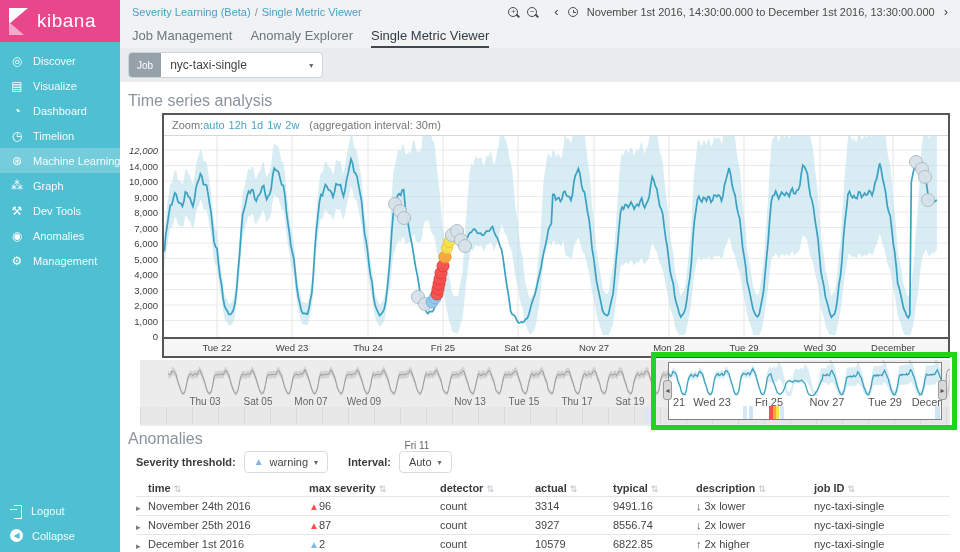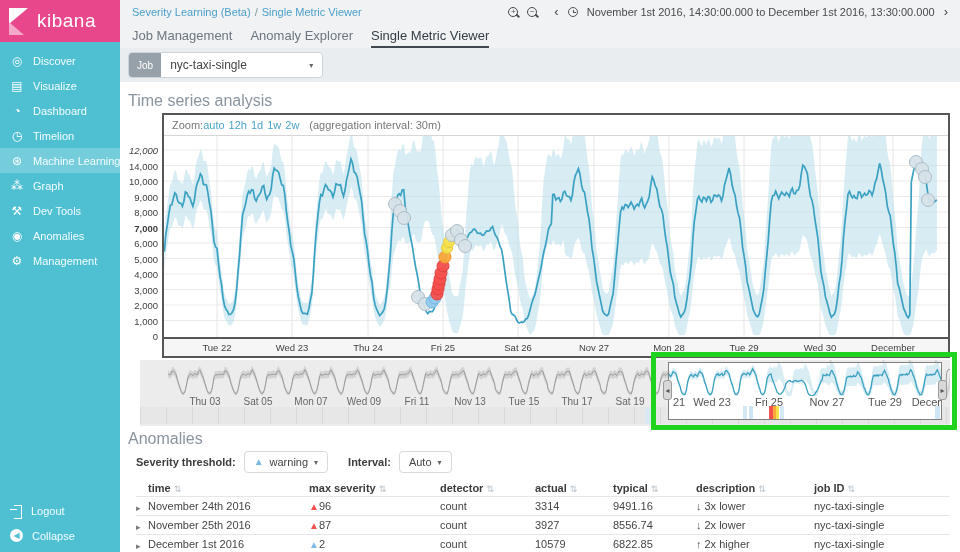--- a/index.html
+++ b/index.html
@@ -188,21 +188,21 @@
 
 <div class="sec-title" style="left:128px;top:92px">Time series analysis</div>
 
 <div class="chart-row">
   <div class="ygutter" id="ygutter">
       <span style="top: 32px; font-style: italic;">12,000</span>
       <span style="top: 47.5px;">14,000</span>
       <span style="top: 63px;">10,000</span>
       <span style="top: 78.5px;">9,000</span>
       <span style="top: 94px;">8,000</span>
-      <span style="top: 109.5px; font-weight: bold;">7,000</span>
+      <span style="top: 109.5px;">7,000</span>
       <span style="top: 125px;">6,000</span>
       <span style="top: 140.5px;">5,000</span>
       <span style="top: 156px;">4,000</span>
       <span style="top: 171.5px;">3,000</span>
       <span style="top: 187px;">2,000</span>
       <span style="top: 202.5px;">1,000</span>
       <span style="top: 218px;">0</span>
     </div>
   <div class="chart-box">
     <div class="chart-head">
@@ -283,21 +283,21 @@
 <div class="nav-wrap">
   <svg id="nav-svg" width="810" height="36" style="position:absolute;top:0;left:0">
       <path d="M28.2 10.2L29.5 11.2L30.8 10.8L32.1 7.1L33.4 7.0L34.8 8.9L36.1 10.8L37.4 16.8L38.7 21.5L40.0 25.4L41.3 29.7L42.6 31.7L44.0 31.6L45.3 28.4L46.6 21.1L47.9 14.3L49.2 11.6L50.5 10.1L51.9 11.2L53.2 12.1L54.5 9.8L55.8 10.3L57.1 11.5L58.4 7.7L59.7 5.9L61.1 8.8L62.4 11.8L63.7 16.5L65.0 20.8L66.3 25.8L67.6 29.9L68.9 31.6L70.3 31.3L71.6 28.7L72.9 21.8L74.2 13.3L75.5 11.3L76.8 11.2L78.2 11.0L79.5 11.1L80.8 10.4L82.1 10.9L83.4 10.9L84.7 7.2L86.0 6.5L87.4 9.3L88.7 11.1L90.0 16.2L91.3 21.8L92.6 25.7L93.9 29.5L95.2 31.8L96.6 31.6L97.9 28.4L99.2 21.4L100.5 14.1L101.8 11.5L103.1 10.5L104.5 10.8L105.8 11.9L107.1 10.4L108.4 9.9L109.7 11.3L111.0 8.2L112.3 5.7L113.7 8.7L115.0 12.1L116.3 16.3L117.6 20.9L118.9 25.8L120.2 29.8L121.5 31.7L122.9 31.3L124.2 28.5L125.5 22.2L126.8 13.4L128.1 10.8L129.4 11.6L130.8 11.0L132.1 10.8L133.4 10.6L134.7 10.8L136.0 10.9L137.3 7.5L138.6 6.1L140.0 9.3L141.3 11.5L142.6 15.6L143.9 21.8L145.2 26.2L146.5 29.3L147.8 31.8L149.2 31.7L150.5 28.3L151.8 21.5L153.1 14.1L154.4 11.3L155.7 10.9L157.1 10.7L158.4 11.5L159.7 11.0L161.0 9.8L162.3 10.9L163.6 8.6L164.9 5.6L166.3 8.4L167.6 12.3L168.9 16.1L170.2 20.9L171.5 26.0L172.8 29.6L174.1 31.8L175.5 31.4L176.8 28.3L178.1 22.4L179.4 13.8L180.7 10.3L182.0 11.7L183.4 11.3L184.7 10.5L186.0 10.8L187.3 10.8L188.6 10.8L189.9 7.9L191.2 5.8L192.6 9.1L193.9 12.1L195.2 15.3L196.5 21.5L197.8 26.8L199.1 29.2L200.4 31.7L201.8 31.9L203.1 28.2L204.4 21.5L205.7 14.2L207.0 11.0L208.3 11.2L209.7 10.8L211.0 11.0L212.3 11.4L213.6 10.0L214.9 10.3L216.2 8.9L217.5 5.8L218.9 8.0L220.2 12.5L221.5 16.2L222.8 20.8L224.1 26.3L225.4 29.5L226.7 31.8L228.1 31.6L229.4 28.1L230.7 22.4L232.0 14.4L233.3 9.9L234.6 11.5L236.0 11.8L237.3 10.3L238.6 10.7L239.9 10.9L241.2 10.5L242.5 8.1L243.8 5.8L245.2 8.8L246.5 12.6L247.8 15.3L249.1 21.0L250.4 27.3L251.7 29.3L253.0 31.5L254.4 32.0L255.7 28.2L257.0 21.3L258.3 14.4L259.6 10.7L260.9 11.3L262.3 11.1L263.6 10.5L264.9 11.5L266.2 10.4L267.5 9.8L268.8 9.0L270.1 6.3L271.5 7.6L272.8 12.6L274.1 16.3L275.4 20.6L276.7 26.5L278.0 29.5L279.3 31.7L280.7 31.8L282.0 28.0L283.3 22.0L284.6 14.9L285.9 9.7L287.2 11.2L288.6 12.2L289.9 10.2L291.2 10.6L292.5 11.2L293.8 10.3L295.1 8.2L296.4 5.9L297.8 8.3L299.1 12.9L300.4 15.5L301.7 20.4L303.0 27.5L304.3 29.4L305.6 31.3L307.0 32.1L308.3 28.3L309.6 21.1L310.9 14.6L312.2 10.6L313.5 11.2L314.9 11.5L316.2 10.2L317.5 11.4L318.8 11.0L320.1 9.4L321.4 8.8L322.7 6.8L324.1 7.4L325.4 12.4L326.7 16.6L328.0 20.4L329.3 26.6L330.6 29.5L331.9 31.6L333.3 31.9L334.6 28.0L335.9 21.5L337.2 15.4L338.5 9.9L339.8 10.6L341.2 12.5L342.5 10.3L343.8 10.2L345.1 11.4L346.4 10.2L347.7 8.2L349.0 6.2L350.4 7.9L351.7 12.9L353.0 16.0L354.3 19.9L355.6 27.5L356.9 29.6L358.2 31.1L359.6 32.0L360.9 28.4L362.2 20.8L363.5 14.7L364.8 10.7L366.1 11.0L367.5 11.8L368.8 10.1L370.1 11.0L371.4 11.6L372.7 9.3L374.0 8.3L375.3 7.3L376.7 7.4L378.0 12.1L379.3 16.9L380.6 20.3L381.9 26.6L383.2 29.6L384.5 31.5L385.9 32.0L387.2 28.1L388.5 20.9L389.8 15.6L391.1 10.2L392.4 10.1L393.8 12.7L395.1 10.6L396.4 9.9L397.7 11.5L399.0 10.3L400.3 8.0L401.6 6.5L403.0 7.7L404.3 12.7L405.6 16.5L406.9 19.6L408.2 27.2L409.5 29.8L410.8 31.1L412.2 31.9L413.5 28.6L414.8 20.7L416.1 14.7L417.4 10.8L418.7 10.7L420.1 12.0L421.4 10.2L422.7 10.5L424.0 11.9L425.3 9.5L426.6 7.7L427.9 7.6L429.3 7.6L430.6 11.6L431.9 17.1L433.2 20.3L434.5 26.4L435.8 29.7L437.1 31.4L438.5 32.0L439.8 28.3L441.1 20.5L442.4 15.5L443.7 10.8L445.0 9.7L446.4 12.5L447.7 11.1L449.0 9.6L450.3 11.4L451.6 10.5L452.9 7.8L454.2 6.7L455.6 7.7L456.9 12.4L458.2 17.0L459.5 19.6L460.8 26.7L462.1 30.0L463.4 31.1L464.8 31.7L466.1 28.7L467.4 20.7L468.7 14.4L470.0 11.1L471.3 10.5L472.7 12.1L474.0 10.4L475.3 10.0L476.6 12.1L477.9 9.9L479.2 7.2L480.5 7.6L481.9 8.0L483.2 11.2L484.5 17.2L485.8 20.6L487.1 26.1L488.4 29.8L489.7 31.3L491.1 31.9L492.4 28.4L493.7 20.3L495.0 15.2L496.3 11.4L497.6 9.5L499.0 12.1L500.3 11.6L501.6 9.5L502.9 11.2L504.2 10.8L505.5 7.6L506.8 6.8L508.2 7.9L509.5 12.0L510.8 17.3L512.1 19.8L513.4 26.1L514.7 30.1L516.0 31.2L517.4 31.5L518.7 28.8L520.0 20.9L521.3 14.1L522.6 11.2L523.9 10.4L525.3 12.0L526.6 10.8L527.9 9.7L529.2 11.9L530.5 10.5L531.8 6.8L533.1 7.4L534.5 8.6L535.8 11.0L537.1 17.0L538.4 20.9L539.7 26.0L541.0 29.8L542.3 31.4L543.7 31.8L545.0 28.6L546.3 20.3L547.6 14.7L548.9 11.8L550.2 9.6L551.6 11.5L552.9 11.9L554.2 9.7L555.5 10.8L556.8 11.0L558.1 7.6L559.4 6.7L560.8 8.1L562.1 11.6L563.4 17.3L564.7 19.7L566.0 25.4L567.3 30.1L568.6 31.4L570.0 31.4L571.3 28.7L572.6 20.8L573.9 13.0L575.2 10.3L576.5 9.5L577.9 10.8L579.2 10.1L580.5 8.6L581.8 10.6L583.1 10.0L584.4 5.5L585.7 5.7L587.1 8.0L588.4 10.0L589.7 15.9L591.0 20.4L592.3 25.5L593.6 29.7L594.9 31.5L596.3 31.7L597.6 28.5L598.9 19.8L600.2 12.7L601.5 10.2L602.8 8.2L604.2 9.2L605.5 10.2L606.8 8.2L608.1 8.6L609.4 9.2L610.7 5.6L612.0 4.3L613.4 6.3L614.7 9.8L616.0 15.8L617.3 20.2L618.6 25.1L619.9 30.0L621.2 31.7L622.6 31.3L623.9 28.5L625.2 19.0L626.5 9.7L627.8 6.6L629.1 6.1L630.5 7.0L631.8 6.8L633.1 5.0L634.4 6.6L635.7 6.8L637.0 1.7L638.3 1.0L639.7 4.5L641.0 6.7L642.3 12.4L643.6 19.4L644.9 24.3L646.2 28.2L647.5 30.4L648.9 30.4L650.2 27.1L651.5 18.8L652.8 11.0L654.1 9.1L655.4 7.5L656.8 7.5L658.1 9.0L659.4 7.5L660.7 7.1L662.0 8.0L663.3 4.7L664.6 2.9L666.0 5.3L667.3 8.5L668.6 14.3L669.9 18.6L671.2 23.3L672.5 28.4L673.8 30.7L675.2 30.1L676.5 26.8L677.8 19.7L679.1 10.3L680.4 7.0L681.7 7.1L683.1 7.5L684.4 7.4L685.7 3.7L687.0 4.6L688.3 5.4L689.6 0.5L690.9 -1.3L692.3 3.0L693.6 5.7L694.9 10.5L696.2 18.3L697.5 23.7L698.8 27.3L700.1 29.7L701.5 29.7L702.8 26.2L704.1 18.2L705.4 9.4L706.7 7.3L708.0 6.7L709.4 5.8L710.7 7.1L712.0 6.7L713.3 5.5L714.6 6.2L715.9 3.5L717.2 1.1L718.6 3.8L719.9 7.3L721.2 12.6L722.5 17.5L723.8 22.5L725.1 27.3L726.4 30.2L727.8 29.5L729.1 25.7L730.4 18.6L731.7 8.8L733.0 4.6L734.3 5.3L735.7 5.6L737.0 5.3L738.3 4.3L739.6 4.5L740.9 5.5L742.2 1.4L743.5 -1.5L744.9 3.0L746.2 6.6L747.5 10.4L748.8 16.9L750.1 23.7L751.4 27.2L752.7 29.7L754.1 29.8L755.4 25.9L756.7 17.5L758.0 7.5L759.3 4.4L760.6 4.9L762.0 3.7L763.3 4.1L764.6 4.7L765.9 3.3L767.2 3.3L768.5 1.0L769.8 -1.8L771.2 1.0L772.5 5.3L773.8 10.6L775.1 17.2L776.4 22.9L777.7 27.1L779.0 30.2L780.4 29.8L781.7 25.4L783.0 18.2L784.3 8.7L785.6 3.5L786.9 4.6L788.3 5.1L789.6 4.3L790.9 3.9L792.2 3.7L793.5 4.4L794.8 1.1L796.1 -2.5L797.5 1.7L798.8 6.6L800.1 9.9L801.4 16.0L802.7 24.0L804.0 27.1L805.3 29.7L806.7 29.9L808.0 25.7L809.3 17.2L810.6 7.2L811.9 3.1L813.2 4.4L814.6 3.4L815.9 2.7L815.9 22.9L814.6 23.3L813.2 23.8L811.9 23.1L810.6 25.3L809.3 30.6L808.0 35.1L806.7 36.9L805.3 36.9L804.0 35.8L802.7 34.2L801.4 30.0L800.1 26.7L798.8 25.0L797.5 22.4L796.1 20.2L794.8 22.1L793.5 23.8L792.2 23.5L790.9 23.6L789.6 23.8L788.3 24.2L786.9 23.9L785.6 23.4L784.3 26.1L783.0 31.1L781.7 34.9L780.4 36.9L779.0 36.9L777.7 35.8L776.4 33.6L775.1 30.6L773.8 27.1L772.5 24.3L771.2 22.0L769.8 20.6L768.5 22.1L767.2 23.3L765.9 23.3L764.6 24.0L763.3 23.7L762.0 23.5L760.6 24.1L759.3 23.8L758.0 25.5L756.7 30.7L755.4 35.2L754.1 36.9L752.7 36.9L751.4 35.8L750.1 34.0L748.8 30.4L747.5 27.0L746.2 25.0L744.9 23.1L743.5 20.7L742.2 22.2L740.9 24.4L739.6 23.9L738.3 23.8L737.0 24.3L735.7 24.5L734.3 24.3L733.0 23.9L731.7 26.2L730.4 31.3L729.1 35.1L727.8 36.9L726.4 36.9L725.1 35.9L723.8 33.4L722.5 30.8L721.2 28.2L719.9 25.4L718.6 23.5L717.2 22.1L715.9 23.4L714.6 24.8L713.3 24.4L712.0 25.0L710.7 25.3L709.4 24.6L708.0 25.1L706.7 25.4L705.4 26.5L704.1 31.1L702.8 35.3L701.5 36.9L700.1 36.9L698.8 35.9L697.5 34.0L696.2 31.2L694.9 27.1L693.6 24.5L692.3 23.1L690.9 20.8L689.6 21.8L688.3 24.4L687.0 23.9L685.7 23.5L684.4 22.0L683.1 22.1L681.7 21.8L680.4 21.7L679.1 23.8L677.8 29.7L676.5 34.2L675.2 36.3L673.8 36.7L672.5 35.2L671.2 32.0L669.9 29.0L668.6 26.3L667.3 22.7L666.0 20.7L664.6 19.1L663.3 20.3L662.0 22.3L660.7 21.8L659.4 22.1L658.1 23.0L656.8 22.0L655.4 22.1L654.1 23.0L652.8 24.2L651.5 29.2L650.2 34.4L648.9 36.5L647.5 36.5L646.2 35.1L644.9 32.6L643.6 29.5L642.3 25.1L641.0 21.6L639.7 20.2L638.3 18.0L637.0 18.4L635.7 21.6L634.4 21.5L633.1 20.5L631.8 21.6L630.5 21.8L629.1 21.2L627.8 21.5L626.5 23.4L625.2 29.3L623.9 32.7L622.6 34.9L621.2 35.3L619.9 33.9L618.6 30.0L617.3 26.0L616.0 22.4L614.7 17.5L613.4 14.7L612.0 13.0L610.7 14.1L609.4 17.0L608.1 16.5L606.8 16.2L605.5 17.8L604.2 17.0L602.8 16.2L601.5 17.8L600.2 19.8L598.9 25.6L597.6 32.7L596.3 35.3L594.9 35.1L593.6 33.7L592.3 30.3L591.0 26.1L589.7 22.4L588.4 17.7L587.1 16.0L585.7 14.1L584.4 14.0L583.1 17.6L581.8 18.1L580.5 16.5L579.2 17.7L577.9 18.3L576.5 17.3L575.2 17.9L573.9 20.1L572.6 26.5L571.3 32.8L570.0 35.0L568.6 35.1L567.3 34.0L566.0 30.2L564.7 25.6L563.4 23.6L562.1 19.0L560.8 16.1L559.4 15.0L558.1 15.7L556.8 18.4L555.5 18.3L554.2 17.4L552.9 19.2L551.6 18.9L550.2 17.3L548.9 19.1L547.6 21.4L546.3 26.1L545.0 32.8L543.7 35.4L542.3 35.0L541.0 33.7L539.7 30.6L538.4 26.5L537.1 23.3L535.8 18.4L534.5 16.5L533.1 15.5L531.8 15.0L530.5 18.0L529.2 19.2L527.9 17.4L526.6 18.3L525.3 19.2L523.9 18.0L522.6 18.6L521.3 21.0L520.0 26.5L518.7 32.9L517.4 35.2L516.0 34.9L514.7 34.0L513.4 30.8L512.1 25.6L510.8 23.6L509.5 19.3L508.2 15.9L506.8 15.0L505.5 15.7L504.2 18.3L502.9 18.6L501.6 17.3L500.3 18.9L499.0 19.4L497.6 17.2L496.3 18.8L495.0 21.9L493.7 26.0L492.4 32.7L491.1 35.5L489.7 35.0L488.4 33.7L487.1 30.8L485.8 26.3L484.5 23.5L483.2 18.6L481.9 16.0L480.5 15.7L479.2 15.3L477.9 17.6L476.6 19.3L475.3 17.7L474.0 18.0L472.7 19.3L471.3 18.0L470.0 18.5L468.7 21.3L467.4 26.3L466.1 32.9L464.8 35.3L463.4 34.8L462.1 33.9L460.8 31.2L459.5 25.4L458.2 23.3L456.9 19.6L455.6 15.8L454.2 15.0L452.9 15.8L451.6 18.0L450.3 18.8L449.0 17.3L447.7 18.5L446.4 19.7L445.0 17.4L443.7 18.3L442.4 22.1L441.1 26.2L439.8 32.5L438.5 35.5L437.1 35.0L435.8 33.7L434.5 31.0L433.2 26.1L431.9 23.5L430.6 19.0L429.3 15.7L427.9 15.7L426.6 15.8L425.3 17.2L424.0 19.2L422.7 18.1L421.4 17.8L420.1 19.3L418.7 18.2L417.4 18.3L416.1 21.4L414.8 26.3L413.5 32.7L412.2 35.5L410.8 34.8L409.5 33.8L408.2 31.7L406.9 25.4L405.6 23.0L404.3 19.9L403.0 15.8L401.6 14.8L400.3 16.0L399.0 17.9L397.7 18.9L396.4 17.6L395.1 18.1L393.8 19.8L392.4 17.7L391.1 17.8L389.8 22.2L388.5 26.5L387.2 32.4L385.9 35.6L384.5 35.1L383.2 33.6L381.9 31.1L380.6 26.0L379.3 23.3L378.0 19.3L376.7 15.5L375.3 15.4L374.0 16.3L372.7 17.1L371.4 18.9L370.1 18.4L368.8 17.7L367.5 19.1L366.1 18.4L364.8 18.2L363.5 21.5L362.2 26.4L360.9 32.6L359.6 35.6L358.2 34.8L356.9 33.6L355.6 31.9L354.3 25.7L353.0 22.5L351.7 20.0L350.4 16.0L349.0 14.6L347.7 16.2L346.4 17.8L345.1 18.8L343.8 17.8L342.5 17.9L341.2 19.7L339.8 18.2L338.5 17.5L337.2 22.0L335.9 27.0L334.6 32.3L333.3 35.5L331.9 35.2L330.6 33.5L329.3 31.2L328.0 26.1L326.7 23.0L325.4 19.6L324.1 15.5L322.7 15.0L321.4 16.6L320.1 17.1L318.8 18.5L317.5 18.7L316.2 17.8L314.9 18.8L313.5 18.6L312.2 18.1L310.9 21.4L309.6 26.6L308.3 32.5L307.0 35.6L305.6 35.0L304.3 33.4L303.0 31.9L301.7 26.1L300.4 22.2L299.1 20.0L297.8 16.3L296.4 14.3L295.1 16.2L293.8 17.9L292.5 18.6L291.2 18.1L289.9 17.8L288.6 19.4L287.2 18.6L285.9 17.4L284.6 21.7L283.3 27.4L282.0 32.3L280.7 35.4L279.3 35.3L278.0 33.5L276.7 31.1L275.4 26.2L274.1 22.8L272.8 19.8L271.5 15.7L270.1 14.6L268.8 16.8L267.5 17.4L266.2 18.0L264.9 18.9L263.6 18.1L262.3 18.5L260.9 18.7L259.6 18.2L258.3 21.3L257.0 26.9L255.7 32.4L254.4 35.5L253.0 35.1L251.7 33.3L250.4 31.7L249.1 26.6L247.8 22.0L246.5 19.7L245.2 16.6L243.8 14.2L242.5 16.1L241.2 18.1L239.9 18.4L238.6 18.3L237.3 17.9L236.0 19.1L234.6 18.9L233.3 17.6L232.0 21.2L230.7 27.7L229.4 32.3L228.1 35.2L226.7 35.4L225.4 33.5L224.1 30.9L222.8 26.4L221.5 22.7L220.2 19.7L218.9 16.0L217.5 14.3L216.2 16.8L214.9 17.9L213.6 17.7L212.3 18.8L211.0 18.5L209.7 18.3L208.3 18.6L207.0 18.4L205.7 21.1L204.4 27.0L203.1 32.5L201.8 35.4L200.4 35.3L199.1 33.3L197.8 31.3L196.5 27.0L195.2 22.0L193.9 19.3L192.6 16.9L191.2 14.2L189.9 15.9L188.6 18.3L187.3 18.3L186.0 18.3L184.7 18.1L183.4 18.7L182.0 19.0L180.7 17.9L179.4 20.7L178.1 27.8L176.8 32.5L175.5 35.1L174.1 35.4L172.8 33.6L171.5 30.7L170.2 26.5L168.9 22.6L167.6 19.6L166.3 16.3L164.9 14.1L163.6 16.5L162.3 18.4L161.0 17.5L159.7 18.4L158.4 18.9L157.1 18.2L155.7 18.4L154.4 18.7L153.1 21.0L151.8 27.0L150.5 32.5L149.2 35.3L147.8 35.4L146.5 33.4L145.2 30.8L143.9 27.2L142.6 22.2L141.3 18.9L140.0 17.1L138.6 14.5L137.3 15.6L136.0 18.4L134.7 18.3L133.4 18.1L132.1 18.3L130.8 18.5L129.4 18.9L128.1 18.3L126.8 20.4L125.5 27.6L124.2 32.7L122.9 35.0L121.5 35.3L120.2 33.7L118.9 30.5L117.6 26.5L116.3 22.8L115.0 19.3L113.7 16.6L112.3 14.1L111.0 16.1L109.7 18.7L108.4 17.6L107.1 18.0L105.8 19.2L104.5 18.3L103.1 18.1L101.8 18.9L100.5 21.0L99.2 26.9L97.9 32.6L96.6 35.2L95.2 35.4L93.9 33.5L92.6 30.4L91.3 27.3L90.0 22.7L88.7 18.5L87.4 17.0L86.0 14.8L84.7 15.4L83.4 18.4L82.1 18.4L80.8 18.0L79.5 18.5L78.2 18.4L76.8 18.7L75.5 18.7L74.2 20.3L72.9 27.2L71.6 32.9L70.3 35.0L68.9 35.2L67.6 33.9L66.3 30.5L65.0 26.4L63.7 22.9L62.4 19.1L61.1 16.7L59.7 14.3L58.4 15.7L57.1 18.9L55.8 17.9L54.5 17.5L53.2 19.3L51.9 18.6L50.5 17.7L49.2 19.0L47.9 21.1L46.6 26.7L45.3 32.7L44.0 35.2L42.6 35.3L41.3 33.7L40.0 30.2L38.7 27.0L37.4 23.1L36.1 18.3L34.8 16.8L33.4 15.2L32.1 15.2L30.8 18.3L29.5 18.6L28.2 17.8Z" fill="#c9c9c9" fill-opacity="0.7"></path>
       <path d="M28.2 13.9L29.5 14.8L30.8 14.4L32.1 11.1L33.4 11.0L34.8 12.8L36.1 14.5L37.4 19.9L38.7 24.2L40.0 27.8L41.3 31.6L42.6 33.5L44.0 33.3L45.3 30.5L46.6 23.9L47.9 17.6L49.2 15.2L50.5 13.8L51.9 14.8L53.2 15.6L54.5 13.6L55.8 14.0L57.1 15.1L58.4 11.6L59.7 10.0L61.1 12.7L62.4 15.4L63.7 19.6L65.0 23.5L66.3 28.1L67.6 31.8L68.9 33.3L70.3 33.1L71.6 30.7L72.9 24.4L74.2 16.7L75.5 14.9L76.8 14.9L78.2 14.6L79.5 14.7L80.8 14.1L82.1 14.6L83.4 14.6L84.7 11.2L86.0 10.5L87.4 13.1L88.7 14.7L90.0 19.3L91.3 24.5L92.6 28.0L93.9 31.4L95.2 33.6L96.6 33.4L97.9 30.4L99.2 24.1L100.5 17.4L101.8 15.1L103.1 14.2L104.5 14.5L105.8 15.5L107.1 14.1L108.4 13.7L109.7 14.9L111.0 12.1L112.3 9.8L113.7 12.5L115.0 15.6L116.3 19.4L117.6 23.7L118.9 28.1L120.2 31.7L121.5 33.5L122.9 33.1L124.2 30.5L125.5 24.8L126.8 16.8L128.1 14.5L129.4 15.1L130.8 14.7L132.1 14.5L133.4 14.3L134.7 14.4L136.0 14.6L137.3 11.5L138.6 10.2L140.0 13.1L141.3 15.1L142.6 18.9L143.9 24.5L145.2 28.5L146.5 31.3L147.8 33.5L149.2 33.5L150.5 30.3L151.8 24.2L153.1 17.4L154.4 14.9L155.7 14.6L157.1 14.3L158.4 15.1L159.7 14.6L161.0 13.6L162.3 14.5L163.6 12.5L164.9 9.7L166.3 12.3L167.6 15.9L168.9 19.3L170.2 23.7L171.5 28.3L172.8 31.6L174.1 33.6L175.5 33.2L176.8 30.3L178.1 25.0L179.4 17.2L180.7 14.0L182.0 15.3L183.4 14.9L184.7 14.2L186.0 14.4L187.3 14.4L188.6 14.4L189.9 11.8L191.2 9.9L192.6 12.9L193.9 15.6L195.2 18.6L196.5 24.2L197.8 29.0L199.1 31.2L200.4 33.4L201.8 33.6L203.1 30.3L204.4 24.2L205.7 17.6L207.0 14.6L208.3 14.8L209.7 14.4L211.0 14.7L212.3 15.0L213.6 13.7L214.9 14.0L216.2 12.8L217.5 9.9L218.9 11.9L220.2 16.0L221.5 19.3L222.8 23.5L224.1 28.5L225.4 31.5L226.7 33.6L228.1 33.4L229.4 30.2L230.7 25.0L232.0 17.7L233.3 13.6L234.6 15.1L236.0 15.3L237.3 14.0L238.6 14.4L239.9 14.6L241.2 14.2L242.5 12.0L243.8 9.9L245.2 12.6L246.5 16.1L247.8 18.5L249.1 23.7L250.4 29.4L251.7 31.2L253.0 33.3L254.4 33.7L255.7 30.3L257.0 24.0L258.3 17.8L259.6 14.4L260.9 14.9L262.3 14.7L263.6 14.2L264.9 15.1L266.2 14.1L267.5 13.5L268.8 12.8L270.1 10.3L271.5 11.6L272.8 16.1L274.1 19.5L275.4 23.3L276.7 28.7L278.0 31.4L279.3 33.5L280.7 33.5L282.0 30.1L283.3 24.6L284.6 18.2L285.9 13.5L287.2 14.8L288.6 15.7L289.9 13.9L291.2 14.2L292.5 14.8L293.8 14.0L295.1 12.1L296.4 10.0L297.8 12.2L299.1 16.3L300.4 18.8L301.7 23.2L303.0 29.7L304.3 31.4L305.6 33.1L307.0 33.8L308.3 30.3L309.6 23.8L310.9 18.0L312.2 14.3L313.5 14.8L314.9 15.1L316.2 13.9L317.5 15.0L318.8 14.7L320.1 13.2L321.4 12.6L322.7 10.8L324.1 11.3L325.4 15.9L326.7 19.8L328.0 23.2L329.3 28.8L330.6 31.5L331.9 33.4L333.3 33.7L334.6 30.1L335.9 24.2L337.2 18.6L338.5 13.6L339.8 14.3L341.2 16.0L342.5 14.0L343.8 13.9L345.1 15.0L346.4 13.9L347.7 12.1L349.0 10.3L350.4 11.8L351.7 16.4L353.0 19.2L354.3 22.7L355.6 29.7L356.9 31.5L358.2 33.0L359.6 33.8L360.9 30.5L362.2 23.6L363.5 18.0L364.8 14.3L366.1 14.6L367.5 15.4L368.8 13.8L370.1 14.6L371.4 15.2L372.7 13.1L374.0 12.2L375.3 11.2L376.7 11.3L378.0 15.6L379.3 20.0L380.6 23.1L381.9 28.8L383.2 31.5L384.5 33.2L385.9 33.7L387.2 30.2L388.5 23.7L389.8 18.8L391.1 14.0L392.4 13.8L393.8 16.1L395.1 14.3L396.4 13.6L397.7 15.1L399.0 14.0L400.3 11.9L401.6 10.6L403.0 11.6L404.3 16.2L405.6 19.7L406.9 22.4L408.2 29.4L409.5 31.8L410.8 32.9L412.2 33.7L413.5 30.6L414.8 23.4L416.1 18.0L417.4 14.5L418.7 14.4L420.1 15.6L421.4 13.9L422.7 14.2L424.0 15.5L425.3 13.3L426.6 11.6L427.9 11.5L429.3 11.5L430.6 15.2L431.9 20.2L433.2 23.1L434.5 28.6L435.8 31.6L437.1 33.2L438.5 33.7L439.8 30.3L441.1 23.3L442.4 18.7L443.7 14.5L445.0 13.4L446.4 16.0L447.7 14.7L449.0 13.4L450.3 15.0L451.6 14.2L452.9 11.7L454.2 10.8L455.6 11.6L456.9 15.9L458.2 20.1L459.5 22.4L460.8 28.9L462.1 31.9L463.4 32.9L464.8 33.5L466.1 30.7L467.4 23.4L468.7 17.8L470.0 14.7L471.3 14.2L472.7 15.6L474.0 14.1L475.3 13.8L476.6 15.6L477.9 13.6L479.2 11.2L480.5 11.6L481.9 11.9L483.2 14.8L484.5 20.2L485.8 23.4L487.1 28.4L488.4 31.7L489.7 33.1L491.1 33.7L492.4 30.5L493.7 23.1L495.0 18.4L496.3 15.0L497.6 13.3L499.0 15.6L500.3 15.1L501.6 13.3L502.9 14.8L504.2 14.4L505.5 11.6L506.8 10.8L508.2 11.8L509.5 15.5L510.8 20.3L512.1 22.6L513.4 28.4L514.7 32.0L516.0 33.0L517.4 33.3L518.7 30.8L520.0 23.6L521.3 17.5L522.6 14.9L523.9 14.1L525.3 15.5L526.6 14.5L527.9 13.5L529.2 15.5L530.5 14.1L531.8 10.8L533.1 11.4L534.5 12.4L535.8 14.6L537.1 20.1L538.4 23.7L539.7 28.2L541.0 31.7L542.3 33.2L543.7 33.5L545.0 30.6L546.3 23.1L547.6 18.0L548.9 15.4L550.2 13.4L551.6 15.1L552.9 15.5L554.2 13.4L555.5 14.5L556.8 14.6L558.1 11.5L559.4 10.7L560.8 12.0L562.1 15.2L563.4 20.4L564.7 22.6L566.0 27.8L567.3 32.0L568.6 33.2L570.0 33.1L571.3 30.7L572.6 23.6L573.9 16.5L575.2 14.0L576.5 13.3L577.9 14.4L579.2 13.8L580.5 12.4L581.8 14.3L583.1 13.7L584.4 9.7L585.7 9.8L587.1 11.9L588.4 13.7L589.7 19.1L591.0 23.2L592.3 27.9L593.6 31.6L594.9 33.2L596.3 33.4L597.6 30.5L598.9 22.6L600.2 16.2L601.5 13.9L602.8 12.1L604.2 13.0L605.5 13.9L606.8 12.1L608.1 12.5L609.4 13.0L610.7 9.7L612.0 8.5L613.4 10.4L614.7 13.5L616.0 19.0L617.3 23.0L618.6 27.5L619.9 31.9L621.2 33.4L622.6 33.1L623.9 30.6L625.2 24.0L626.5 16.4L627.8 13.9L629.1 13.5L630.5 15.8L631.8 19.5L633.1 22.7L634.4 26.4L635.7 30.1L637.0 31.9L638.3 33.3L639.7 33.0L641.0 31.7L642.3 29.9L643.6 27.2L644.9 22.8L646.2 21.0L647.5 20.1L648.9 19.5L650.2 20.5L651.5 21.3L652.8 20.1L654.1 19.5L655.4 19.9L656.8 20.1L658.1 20.3L659.4 19.8L660.7 19.1L662.0 20.5L663.3 21.9L664.6 24.3L666.0 28.8L667.3 32.9L668.6 33.6L669.9 34.8L671.2 34.7L672.5 34.2L673.8 33.1L675.2 30.9L676.5 28.7L677.8 25.9L679.1 22.7L680.4 19.5L681.7 14.2L683.1 14.6L684.4 14.5L685.7 13.4L687.0 14.0L688.3 14.7L689.6 10.9L690.9 9.5L692.3 12.8L693.6 14.9L694.9 18.6L696.2 24.6L697.5 28.7L698.8 31.5L700.1 33.4L701.5 33.4L702.8 30.7L704.1 24.5L705.4 17.7L706.7 16.1L708.0 15.7L709.4 15.0L710.7 16.0L712.0 15.6L713.3 14.7L714.6 15.3L715.9 13.2L717.2 11.3L718.6 13.4L719.9 16.1L721.2 20.2L722.5 24.0L723.8 27.8L725.1 31.5L726.4 33.7L727.8 33.2L729.1 30.2L730.4 24.8L731.7 17.3L733.0 14.0L734.3 14.6L735.7 14.8L737.0 14.6L738.3 13.8L739.6 13.9L740.9 14.8L742.2 11.5L743.5 9.4L744.9 12.8L746.2 15.6L747.5 18.5L748.8 23.5L750.1 28.7L751.4 31.4L752.7 33.4L754.1 33.4L755.4 30.4L756.7 23.9L758.0 16.3L759.3 13.9L760.6 14.2L762.0 13.3L763.3 13.6L764.6 14.1L765.9 13.0L767.2 13.0L768.5 11.3L769.8 9.1L771.2 11.2L772.5 14.6L773.8 18.7L775.1 23.7L776.4 28.1L777.7 31.3L779.0 33.7L780.4 33.4L781.7 30.0L783.0 24.5L784.3 17.2L785.6 13.2L786.9 14.0L788.3 14.4L789.6 13.8L790.9 13.5L792.2 13.3L793.5 13.9L794.8 11.4L796.1 8.6L797.5 11.8L798.8 15.6L800.1 18.1L801.4 22.8L802.7 28.9L804.0 31.4L805.3 33.3L806.7 12.6L808.0 9.8L809.3 9.3L810.6 10.5L811.9 10.2L813.2 14.2L814.6 14.8L815.9 14.7" fill="none" stroke="#9a9a9a" stroke-width="1"></path>
     </svg>
   <div class="nav-labels" id="nav-labels">
       <span style="left: 65px;">Thu 03</span>
       <span style="left: 118px;">Sat 05</span>
       <span style="left: 171px;">Mon 07</span>
       <span style="left: 224px;">Wed 09</span>
-      <span style="left: 277px;">Fri 11</span>
+      <span style="left: 277px; margin-top: 44px;">Fri 11</span>
       <span style="left: 330px;">Nov 13</span>
       <span style="left: 384px;">Tue 15</span>
       <span style="left: 437px; text-align: center;">Thu 17</span>
       <span style="left: 490px;">Sat 19</span>
     </div>
   <div class="nav-swim" id="nav-swim">
       <span class="swim-cell" style="left: 505px; width: 6px; background: rgb(216, 233, 244);"></span>
     </div>
   <div class="nav-sel" id="nav-sel">
     <svg id="sel-svg" width="272" height="33" style="position:absolute;top:0;left:0">

